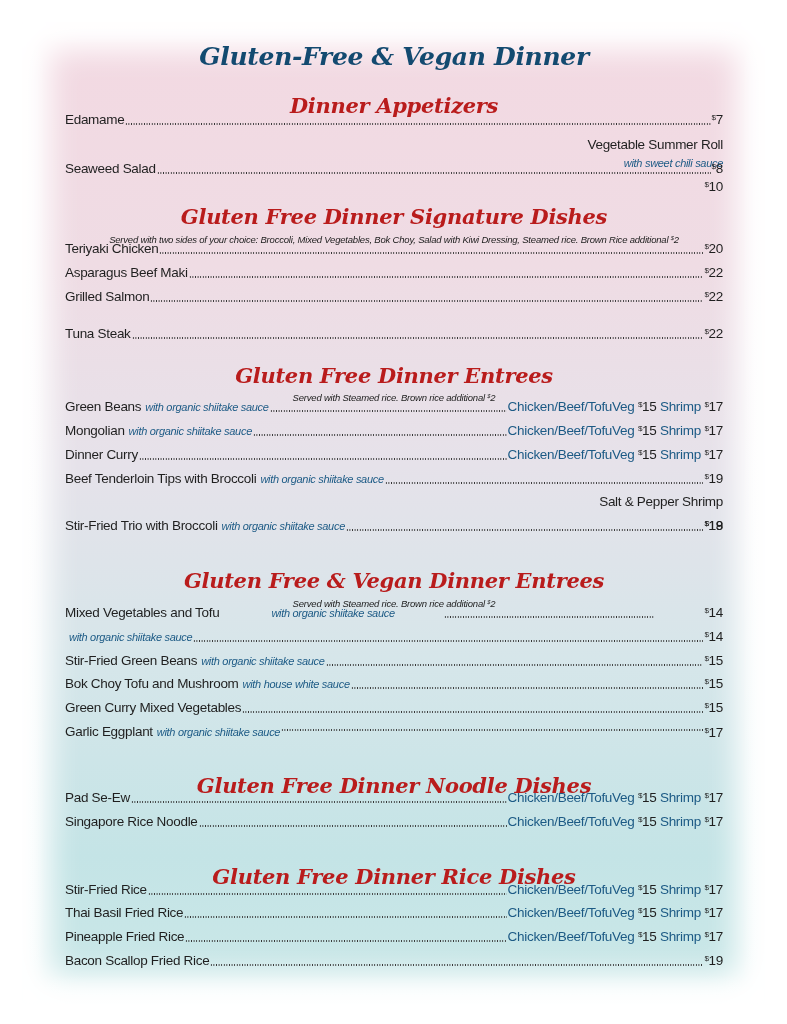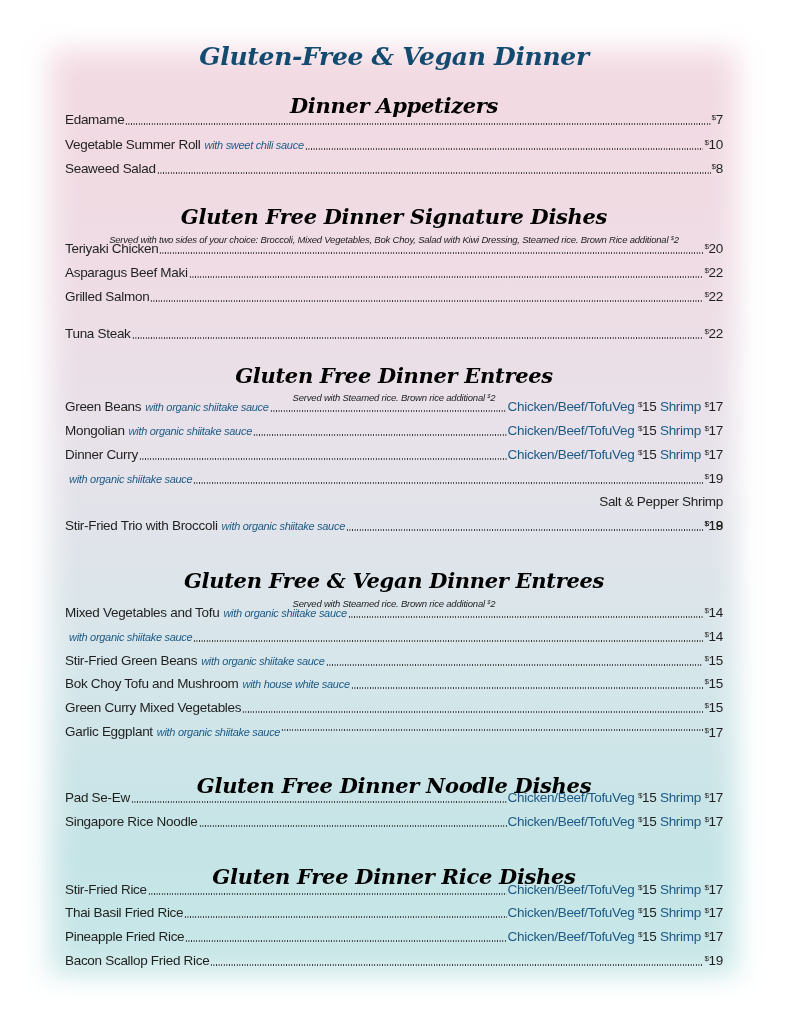--- a/index.html
+++ b/index.html
@@ -22,21 +22,21 @@
       linear-gradient(180deg, #fff 0px, rgba(255,255,255,0) 45px, rgba(255,255,255,0) 975px, #fff 1024px);
   }
   .content { position: absolute; left: 65px; top: 0; width: 658px; }
   .h1 {
     font-family: "DejaVu Serif", "Liberation Serif", serif; font-style: italic; font-weight: bold;
     color: #134a70; font-size: 25px; text-align: center; position: absolute; left: 0; width: 658px;
     letter-spacing: -0.3px;
   }
   .h2 {
     font-family: "DejaVu Serif", "Liberation Serif", serif; font-style: italic; font-weight: bold;
-    color: #000000; font-size: 21px; text-align: center; position: absolute; left: 0; width: 658px;
+    color: #b91c1c; font-size: 21px; text-align: center; position: absolute; left: 0; width: 658px;
     letter-spacing: -0.3px;
   }
   .note {
     position: absolute; left: 0; width: 658px; text-align: center;
     font-style: italic; font-size: 9.5px; color: #222; letter-spacing: -0.2px;
   }
   .note sup, .row sup { font-size: 0.6em; vertical-align: 0.55em; }
   .row {
     position: absolute; left: 0; width: 658px; height: 18px; display: flex; align-items: flex-end;
     font-size: 13.5px; color: #1f1f1f; letter-spacing: -0.3px; line-height: 18px;
@@ -58,21 +58,21 @@
 <div class="fade"></div>
 
 <div class="content" id="menu">
   <div class="h1" style="top:42px">Gluten-Free &amp; Vegan Dinner</div>
 <div class="h2" style="top: 93px;">Dinner Appetizers</div>
     <div class="row" style="top: 111px;">
       <span class="name">Edamame</span>
       <span class="dots"></span>
       <span class="price"><span><sup>$</sup><span>7</span></span></span>
     </div>
-    <div class="row" style="top: 136px;">
+    <div class="row" style="top: 136px; flex-direction: column;">
       <span class="name">Vegetable Summer Roll</span>
       <span class="desc">with sweet chili sauce</span>
       <span class="dots"></span>
       <span class="price"><span><sup>$</sup><span>10</span></span></span>
     </div>
     <div class="row" style="top: 160px;">
       <span class="name">Seaweed Salad</span>
       <span class="dots"></span>
       <span class="price"><span><sup>$</sup><span>8</span></span></span>
     </div>
@@ -111,38 +111,39 @@
       <span class="desc">with organic shiitake sauce</span>
       <span class="dots"></span>
       <span class="price"><span class="blue">Chicken/Beef/TofuVeg</span> <span><sup>$</sup><span>15</span></span> <span class="blue">Shrimp</span> <span><sup>$</sup><span>17</span></span></span>
     </div>
     <div class="row" style="top: 446px;">
       <span class="name">Dinner Curry</span>
       <span class="dots"></span>
       <span class="price"><span class="blue">Chicken/Beef/TofuVeg</span> <span><sup>$</sup><span>15</span></span> <span class="blue">Shrimp</span> <span><sup>$</sup><span>17</span></span></span>
     </div>
     <div class="row" style="top: 470px;">
+      <span class="name">Beef Tenderloin Tips with Broccoli</span>
       <span class="desc">with organic shiitake sauce</span>
       <span class="dots"></span>
       <span class="price"><span><sup>$</sup><span>19</span></span></span>
     </div>
     <div class="row" style="top: 493px; flex-direction: column;">
       <span class="name">Salt &amp; Pepper Shrimp</span>
       <span class="dots"></span>
       <span class="price"><span><sup>$</sup><span>19</span></span></span>
     </div>
     <div class="row" style="top: 517px;">
       <span class="name">Stir-Fried Trio with Broccoli</span>
       <span class="desc">with organic shiitake sauce</span>
       <span class="dots"></span>
       <span class="price"><span><sup>$</sup><span>18</span></span></span>
     </div>
     <div class="h2" style="top: 568px;">Gluten Free &amp; Vegan Dinner Entrees</div>
     <div class="note" style="top: 598px;"><span>Served with Steamed rice. Brown rice additional</span> <span><sup>$</sup><span>2</span></span></div>
-    <div class="row" style="top: 604px;">
+    <div class="row" style="top: 604px; gap: 48px;">
       <span class="name">Mixed Vegetables and Tofu</span>
       <span class="desc">with organic shiitake sauce</span>
       <span class="dots"></span>
       <span class="price"><span><sup>$</sup><span>14</span></span></span>
     </div>
     <div class="row" style="top: 628px;">
       <span class="desc">with organic shiitake sauce</span>
       <span class="dots"></span>
       <span class="price"><span><sup>$</sup><span>14</span></span></span>
     </div>

